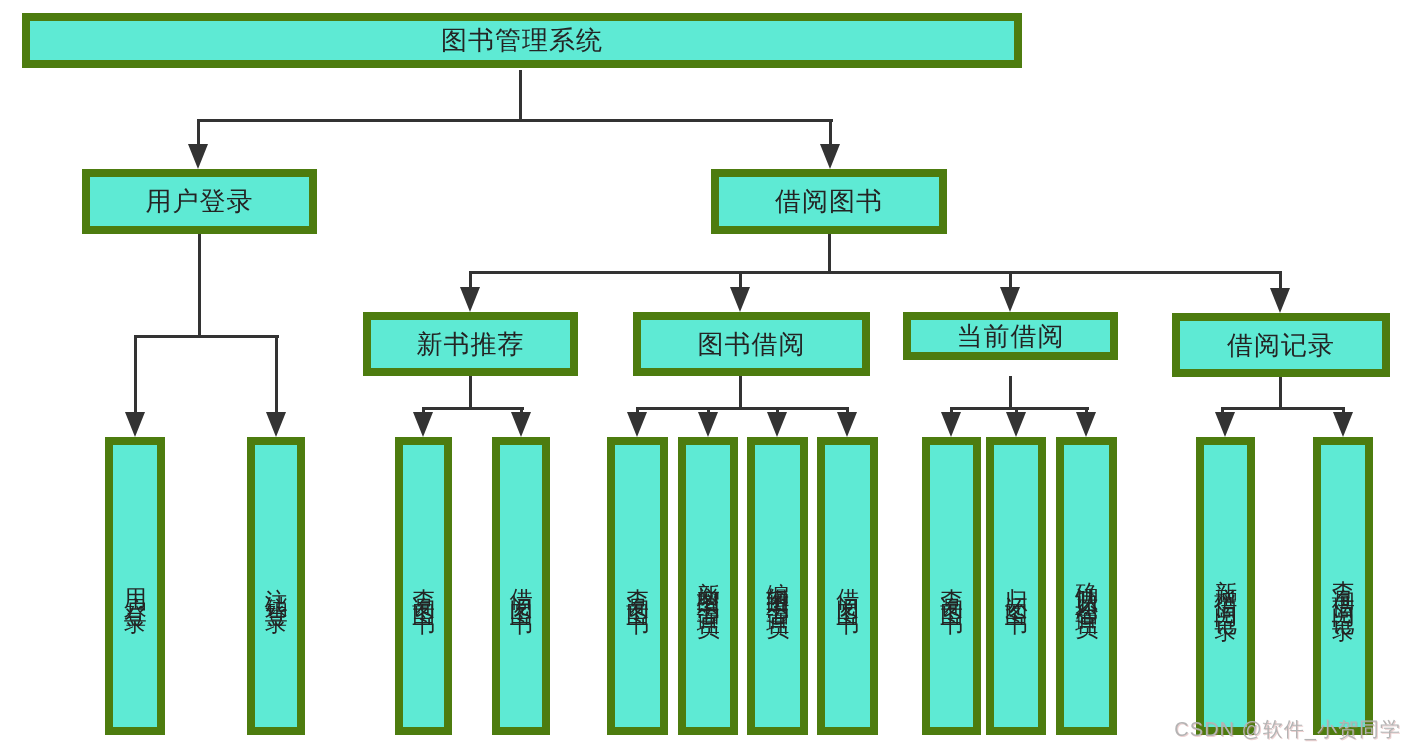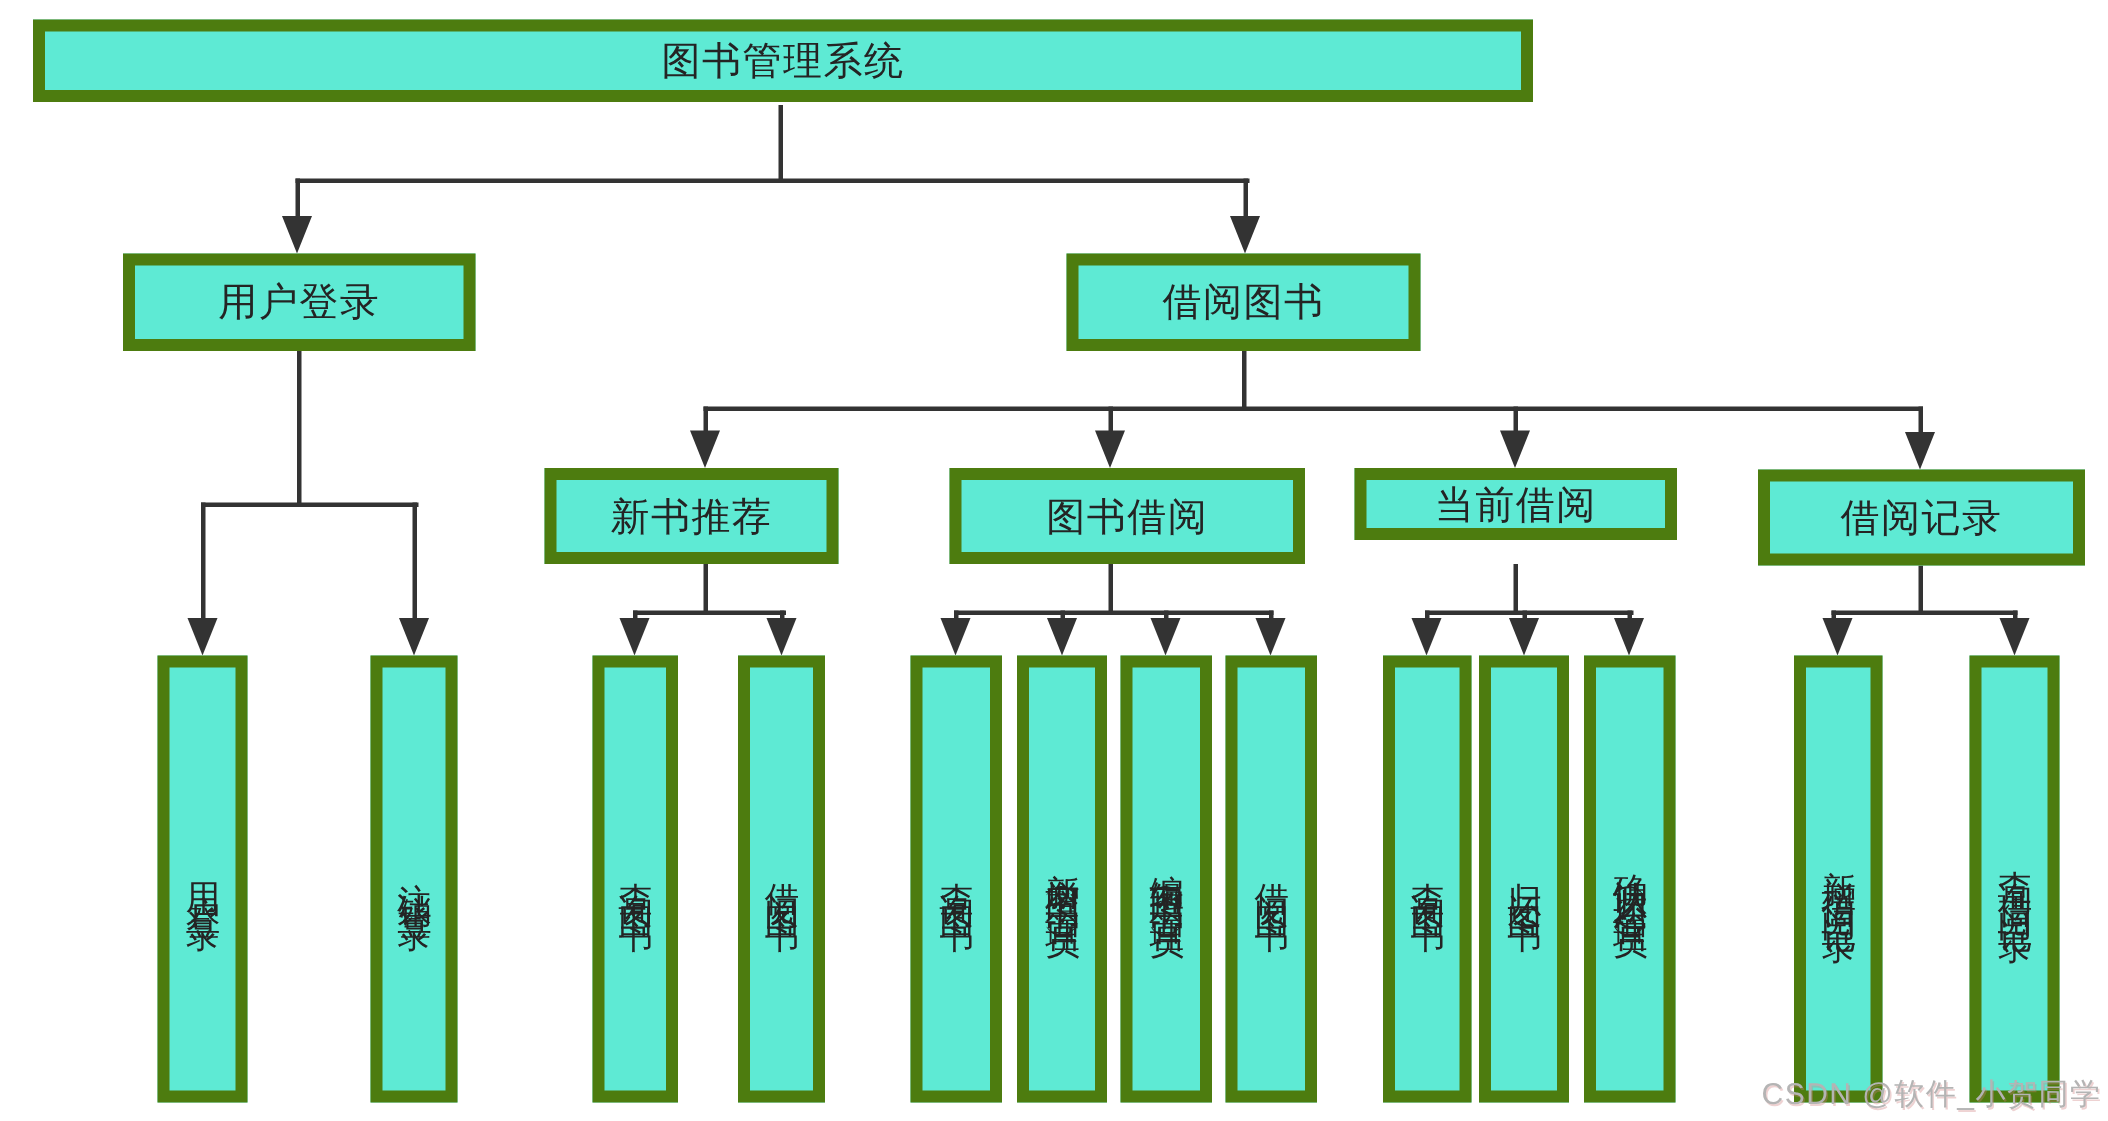--- a/index.html
+++ b/index.html
@@ -134,21 +134,21 @@
     <span>图书管理系统</span>
   </div>
 
   <div class="box hbox" style="left:82px;top:169px;width:235px;height:65px">
     <span>用户登录</span>
   </div>
   <div class="box hbox" style="left:711px;top:169px;width:236px;height:65px">
     <span>借阅图书</span>
   </div>
 
-  <div class="box hbox" style="left:363px;top:312px;width:196px;height:64px">
+  <div class="box hbox" style="left:363px;top:312px;width:215px;height:64px">
     <span>新书推荐</span>
   </div>
   <div class="box hbox" style="left:633px;top:312px;width:237px;height:64px">
     <span>图书借阅</span>
   </div>
   <div class="box hbox" style="left:903px;top:312px;width:215px;height:48px">
     <span>当前借阅</span>
   </div>
   <div class="box hbox" style="left:1172px;top:313px;width:218px;height:64px">
     <span>借阅记录</span>

